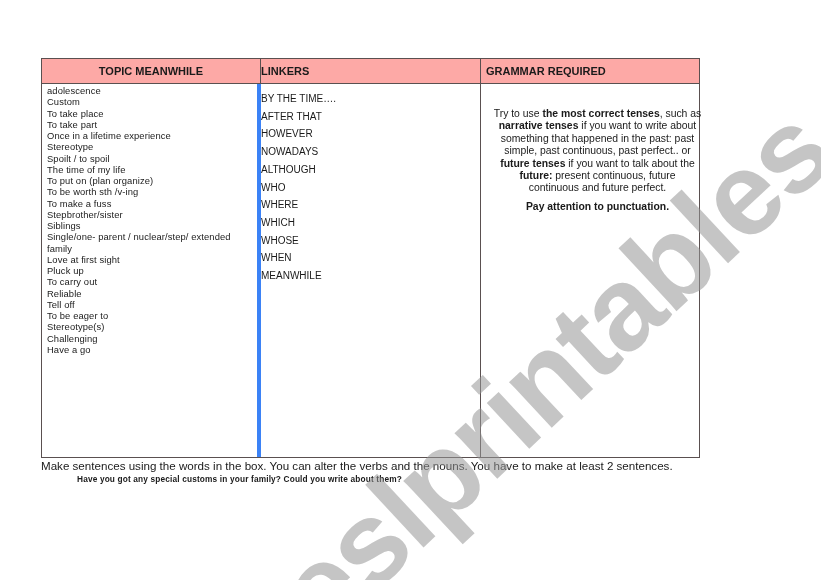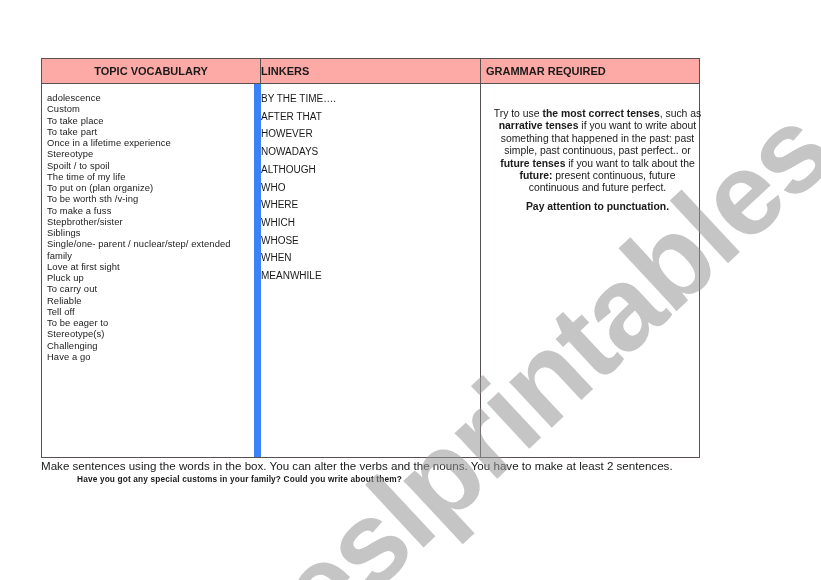--- a/index.html
+++ b/index.html
@@ -15,21 +15,21 @@
       position: absolute; top: 0; height: 25px; background: #fda9a6;
       border-bottom: 1px solid #5a5050; box-sizing: border-box;
       font-weight: bold; font-size: 11px; line-height: 24px;
     }
     .hdr.c1 { left: 0; width: 219px; text-align: center; border-right: 1px solid #5a5050; }
     .hdr.c2 { left: 219px; width: 220px; text-align: left; border-right: 1px solid #5a5050; }
     .hdr.c3 { left: 439px; width: 218px; text-align: left; padding-left: 5px; }
     .col {
       position: absolute; top: 25px; bottom: 0; box-sizing: border-box;
     }
-    .col.c1 { left: 0; width: 219px; border-right: 7px solid #3b82f6; padding: 8px 0 0 5px; }
+    .col.c1 { left: 0; width: 219px; border-right: 4px solid #3b82f6; padding: 1px 0 0 5px; }
     .col.c2 { left: 219px; width: 220px; border-right: 1px solid #5a5050; padding-top: 6px; text-align: left; }
     .col.c3 { left: 446px; width: 218px; padding: 24px 4px 0 5px; text-align: center; }
     .vocab-item { font-size: 9.4px; line-height: 11.25px; letter-spacing: 0.1px; white-space: nowrap; }
     .linker-item { font-size: 10px; line-height: 17.7px; }
     .grammar-text { font-size: 10.4px; line-height: 12.4px; color: #1a1a1a; }
     .grammar-text b { font-weight: bold; }
     .grammar-note { font-size: 10.4px; font-weight: bold; margin-top: 6px; }
     .instruction {
       position: absolute; left: 41px; top: 459px; font-size: 11.6px; white-space: nowrap;
     }
@@ -39,21 +39,21 @@
     .watermark {
       position: absolute; left: 250px; top: 560px; transform-origin: 0 0; transform: rotate(-43deg);
       font-size: 118px; font-weight: bold; color: rgba(150,150,150,0.55); white-space: nowrap;
       pointer-events: none; letter-spacing: -2px;
     }
   </style>
 </head>
 <body>
 
 <div class="sheet-table">
-  <div class="hdr c1">TOPIC VOCABULARY</div>
+  <div class="hdr c1">TOPIC MEANWHILE</div>
   <div class="hdr c2">LINKERS</div>
   <div class="hdr c3">GRAMMAR REQUIRED</div>
 
   <div class="col c1">
     <div class="vocab-item">adolescence</div>
     <div class="vocab-item">Custom</div>
     <div class="vocab-item">To take place</div>
     <div class="vocab-item">To take part</div>
     <div class="vocab-item">Once in a lifetime experience</div>
     <div class="vocab-item">Stereotype</div>

